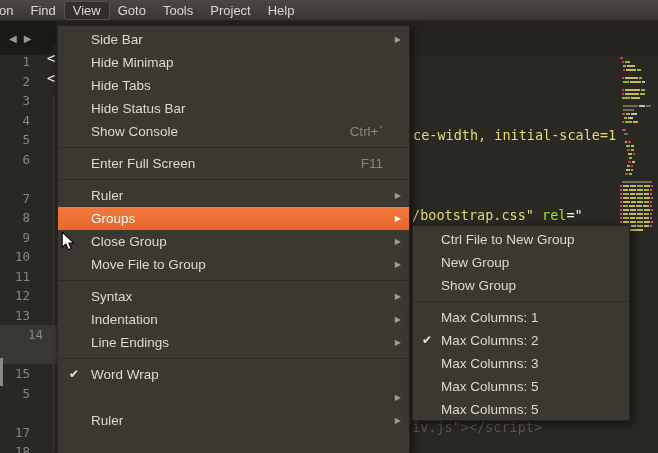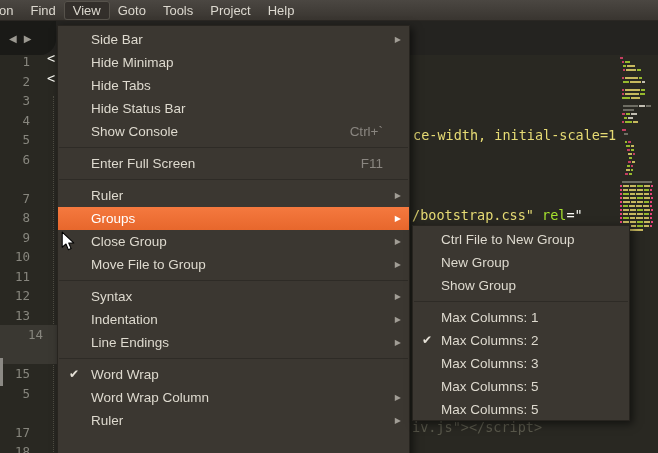--- a/index.html
+++ b/index.html
@@ -468,21 +468,21 @@
     <div class="mi"><span class="lbl">Ruler</span><span class="arr">▶</span></div>
     <div class="mi hl"><span class="lbl">Groups</span><span class="arr">▶</span></div>
     <div class="mi"><span class="lbl">Close Group</span><span class="arr">▶</span></div>
     <div class="mi"><span class="lbl">Move File to Group</span><span class="arr">▶</span></div>
     <div class="msep"></div>
     <div class="mi"><span class="lbl">Syntax</span><span class="arr">▶</span></div>
     <div class="mi"><span class="lbl">Indentation</span><span class="arr">▶</span></div>
     <div class="mi"><span class="lbl">Line Endings</span><span class="arr">▶</span></div>
     <div class="msep"></div>
     <div class="mi"><span class="check">✔</span><span class="lbl">Word Wrap</span></div>
-    <div class="mi"><span class="lbl">Word Wrap Column</span><span class="arr">▶</span></div>
+    <div class="mi"><span class="arr">▶</span></div>
     <div class="mi"><span class="lbl">Ruler</span><span class="arr">▶</span></div>
   </div>
 
 <div class="dropdown groups-submenu" id="groups-submenu">
     <div class="mi"><span class="lbl">Ctrl File to New Group</span></div>
     <div class="mi"><span class="lbl">New Group</span></div>
     <div class="mi"><span class="lbl">Show Group</span></div>
     <div class="msep"></div>
     <div class="mi"><span class="lbl">Max Columns: 1</span></div>
     <div class="mi"><span class="check">✔</span><span class="lbl">Max Columns: 2</span></div>

